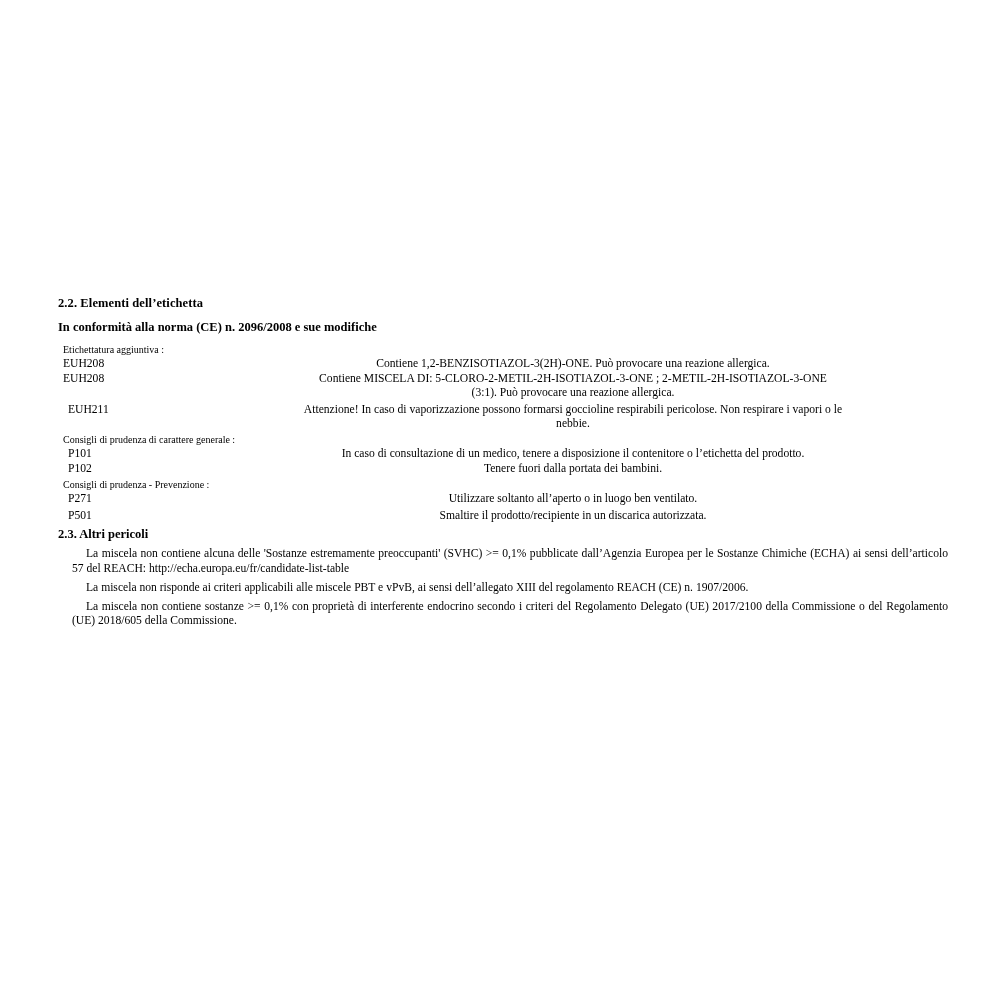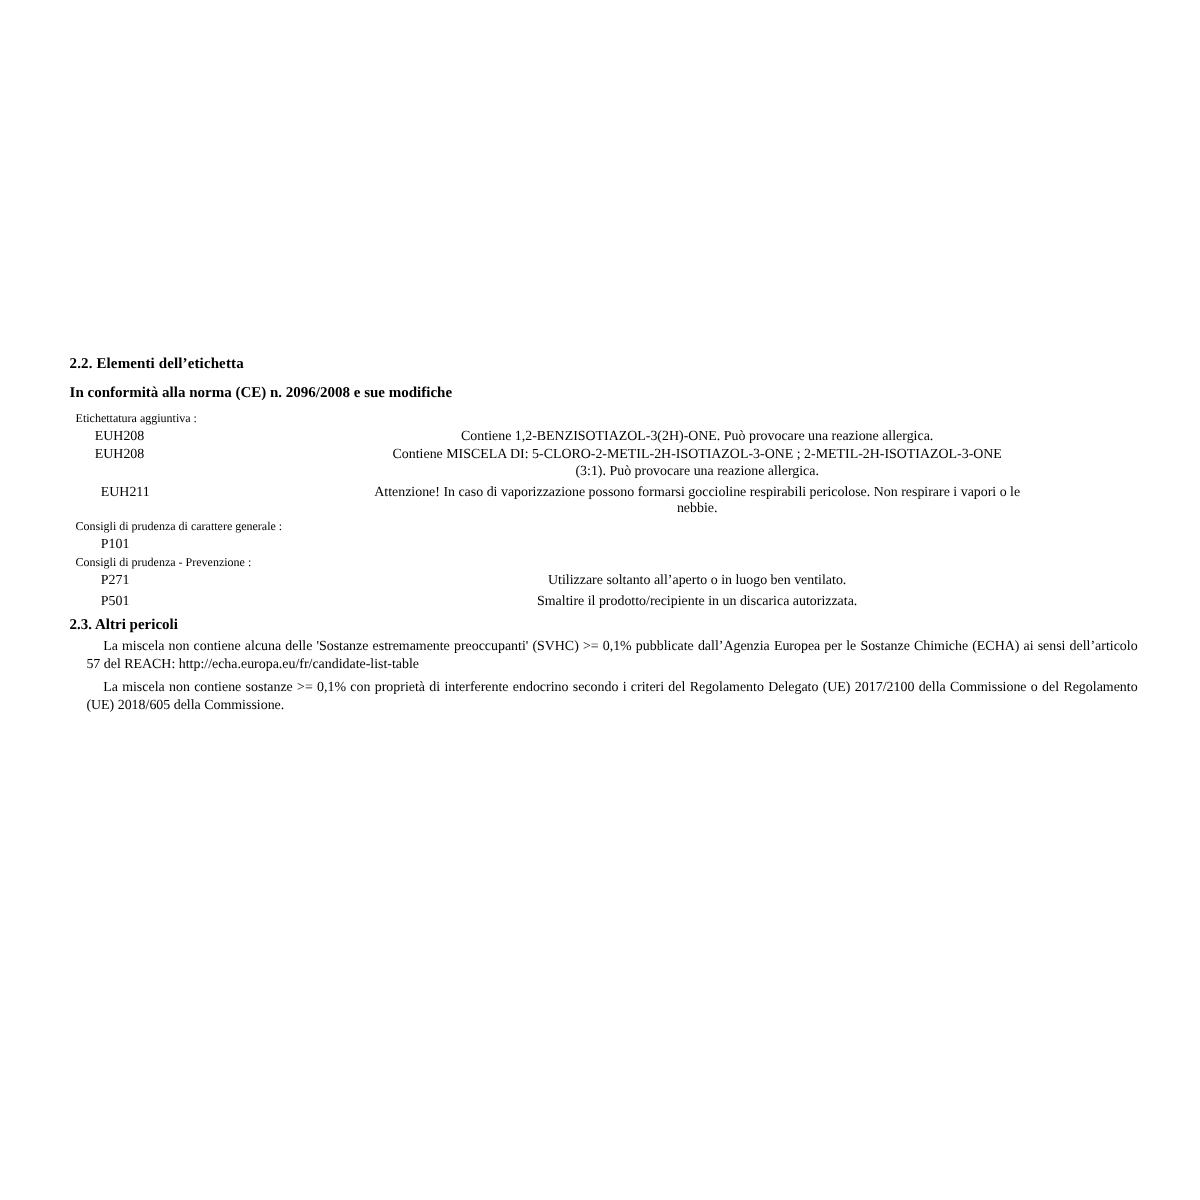--- a/index.html
+++ b/index.html
@@ -45,21 +45,21 @@
     font-weight: bold;
     font-size: 12.5px;
     margin: 5px 0 4px 0;
     line-height: 1.25;
   }
   .row {
     display: flex;
     align-items: flex-start;
     font-size: 11.6px;
     line-height: 1.2;
-    margin: 0 0 1px 16px;
+    margin: 0 0 1px 0;
   }
   .lbl-plain {
     font-size: 10px;
     line-height: 1.2;
     margin: 0 0 1px 0;
     padding-left: 5px;
   }
   .code {
     width: 140px;
     flex: 0 0 140px;
@@ -124,22 +124,27 @@
         <span class="cont">nebbie.</span>
       </div>
     </div>
 
     <div class="gap-xs"></div>
 
     <div class="lbl-plain">Consigli di prudenza di carattere generale :</div>
 
     <div class="row">
       <div class="code indent">P101</div>
+      <div class="txt">In caso di consultazione di un medico, tenere a disposizione il contenitore o l’etichetta del prodotto.</div>
     </div>
 
+    <div class="row">
+      <div class="code indent">P102</div>
+      <div class="txt">Tenere fuori dalla portata dei bambini.</div>
+    </div>
 
     <div class="gap-xs"></div>
 
     <div class="lbl-plain">Consigli di prudenza - Prevenzione :</div>
 
     <div class="row">
       <div class="code indent">P271</div>
       <div class="txt">Utilizzare soltanto all’aperto o in luogo ben ventilato.</div>
     </div>
 
@@ -147,16 +152,17 @@
 
 
     <div class="row">
       <div class="code indent">P501</div>
       <div class="txt">Smaltire il prodotto/recipiente in un discarica autorizzata.</div>
     </div>
 
     <div class="sec-heading-2">2.3. Altri pericoli</div>
 
     <div class="para first-indent">La miscela non contiene alcuna delle 'Sostanze estremamente preoccupanti' (SVHC) &gt;= 0,1% pubblicate dall’Agenzia Europea per le Sostanze Chimiche (ECHA) ai sensi dell’articolo 57 del REACH:  http://echa.europa.eu/fr/candidate-list-table</div>
+    <div class="para first-indent">La miscela non risponde ai criteri applicabili alle miscele PBT e vPvB, ai sensi dell’allegato XIII del regolamento REACH (CE) n. 1907/2006.</div>
     <div class="para first-indent">La miscela non contiene sostanze &gt;= 0,1% con proprietà di interferente endocrino secondo i criteri del Regolamento Delegato (UE) 2017/2100 della Commissione o del Regolamento (UE) 2018/605 della Commissione.</div>
 
   </div>
 </div>
 
 </body></html>

